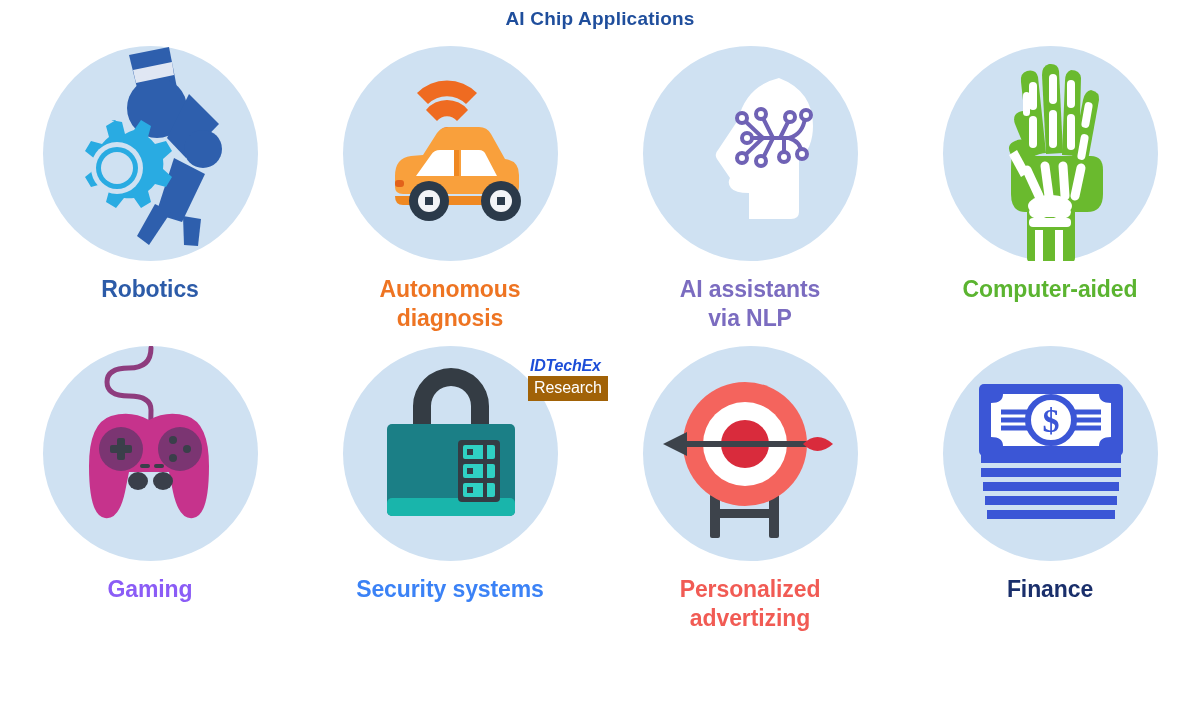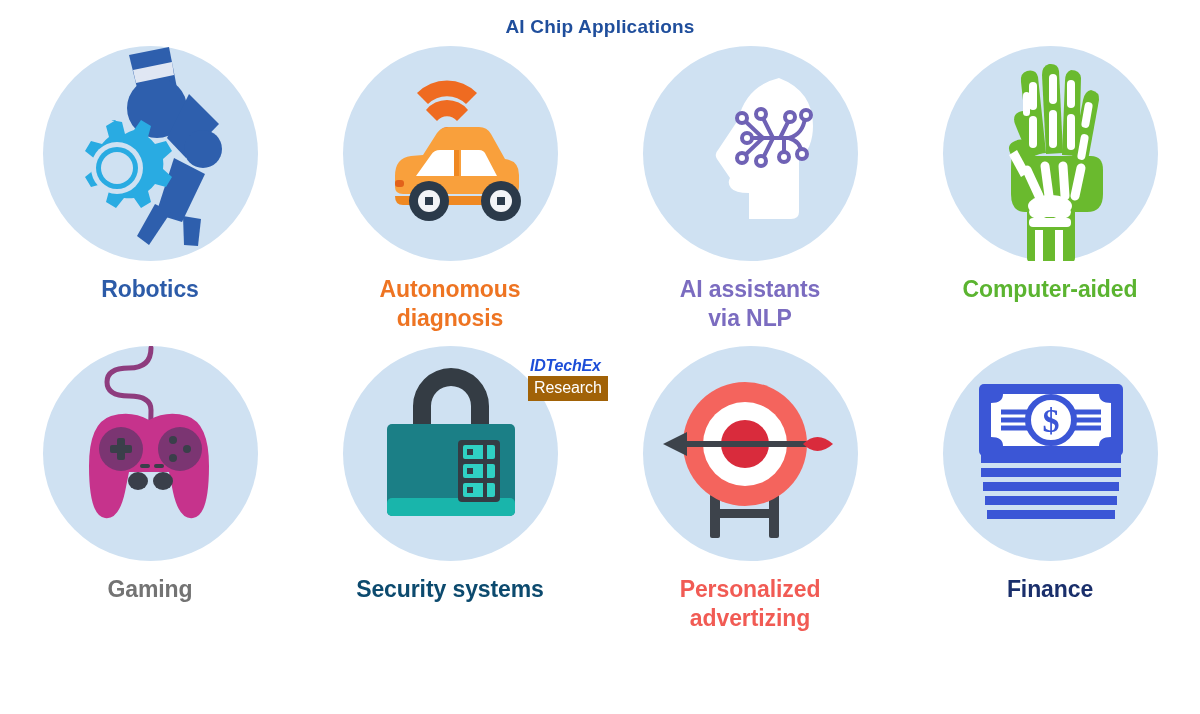--- a/index.html
+++ b/index.html
@@ -10,21 +10,21 @@
   body {
     width: 1200px;
     height: 714px;
     font-family: "Liberation Sans", sans-serif;
     position: relative;
     overflow: hidden;
   }
 
   #page-title {
     position: absolute;
-    top: 16px;
+    top: 8px;
     left: 0;
     width: 1200px;
     text-align: center;
     font-size: 19px;
     font-weight: bold;
     color: #1f4e9c;
     letter-spacing: .2px;
   }
 
   .grid {
@@ -262,21 +262,21 @@
             <circle cx="130" cy="94" r="4"></circle>
             <circle cx="144" cy="103" r="4"></circle>
             <circle cx="130" cy="112" r="4"></circle>
             <rect x="97" y="118" width="10" height="4" rx="2"></rect>
             <rect x="111" y="118" width="10" height="4" rx="2"></rect>
             <ellipse cx="95" cy="135" rx="10" ry="9"></ellipse>
             <ellipse cx="120" cy="135" rx="10" ry="9"></ellipse>
           </g>
         </svg>
       </div>
-      <div class="label" style="color:#737373">
+      <div class="label" style="color:#8b5cf6">
         <div>Gaming</div>
       </div>
     </div>
 
     <div class="cell">
       <div class="circle" style="background: rgb(207, 225, 242);">
         <svg class="icon-svg" viewBox="0 0 215 215">
           <path d="M70 82 l0 -22 a38 38 0 0 1 76 0 l0 22 -18 0 0 -22 a20 20 0 0 0 -40 0 l0 22 Z" fill="#343c44"></path>
           <rect x="44" y="78" width="128" height="92" rx="5" fill="#1b7f86"></rect>
           <rect x="44" y="152" width="128" height="18" rx="5" fill="#19b5ab"></rect>
@@ -287,21 +287,21 @@
             <rect x="120" y="137" width="32" height="14" rx="2" fill="#2fd1c4"></rect>
             <rect x="124" y="103" width="6" height="6" fill="#343c44"></rect>
             <rect x="124" y="122" width="6" height="6" fill="#343c44"></rect>
             <rect x="124" y="141" width="6" height="6" fill="#343c44"></rect>
             <rect x="140" y="99" width="4" height="14" fill="#343c44"></rect>
             <rect x="140" y="118" width="4" height="14" fill="#343c44"></rect>
             <rect x="140" y="137" width="4" height="14" fill="#343c44"></rect>
           </g>
         </svg>
       </div>
-      <div class="label" style="color:#0c4a6e">
+      <div class="label" style="color:#3b82f6">
         <div>Security systems</div>
       </div>
     </div>
 
     <div class="cell">
       <div class="circle" style="background: rgb(207, 225, 242);">
         <svg class="icon-svg" viewBox="0 0 215 215">
           <g fill="#3d434b">
             <rect x="67" y="148" width="10" height="44" rx="2"></rect>
             <rect x="126" y="148" width="10" height="44" rx="2"></rect>

